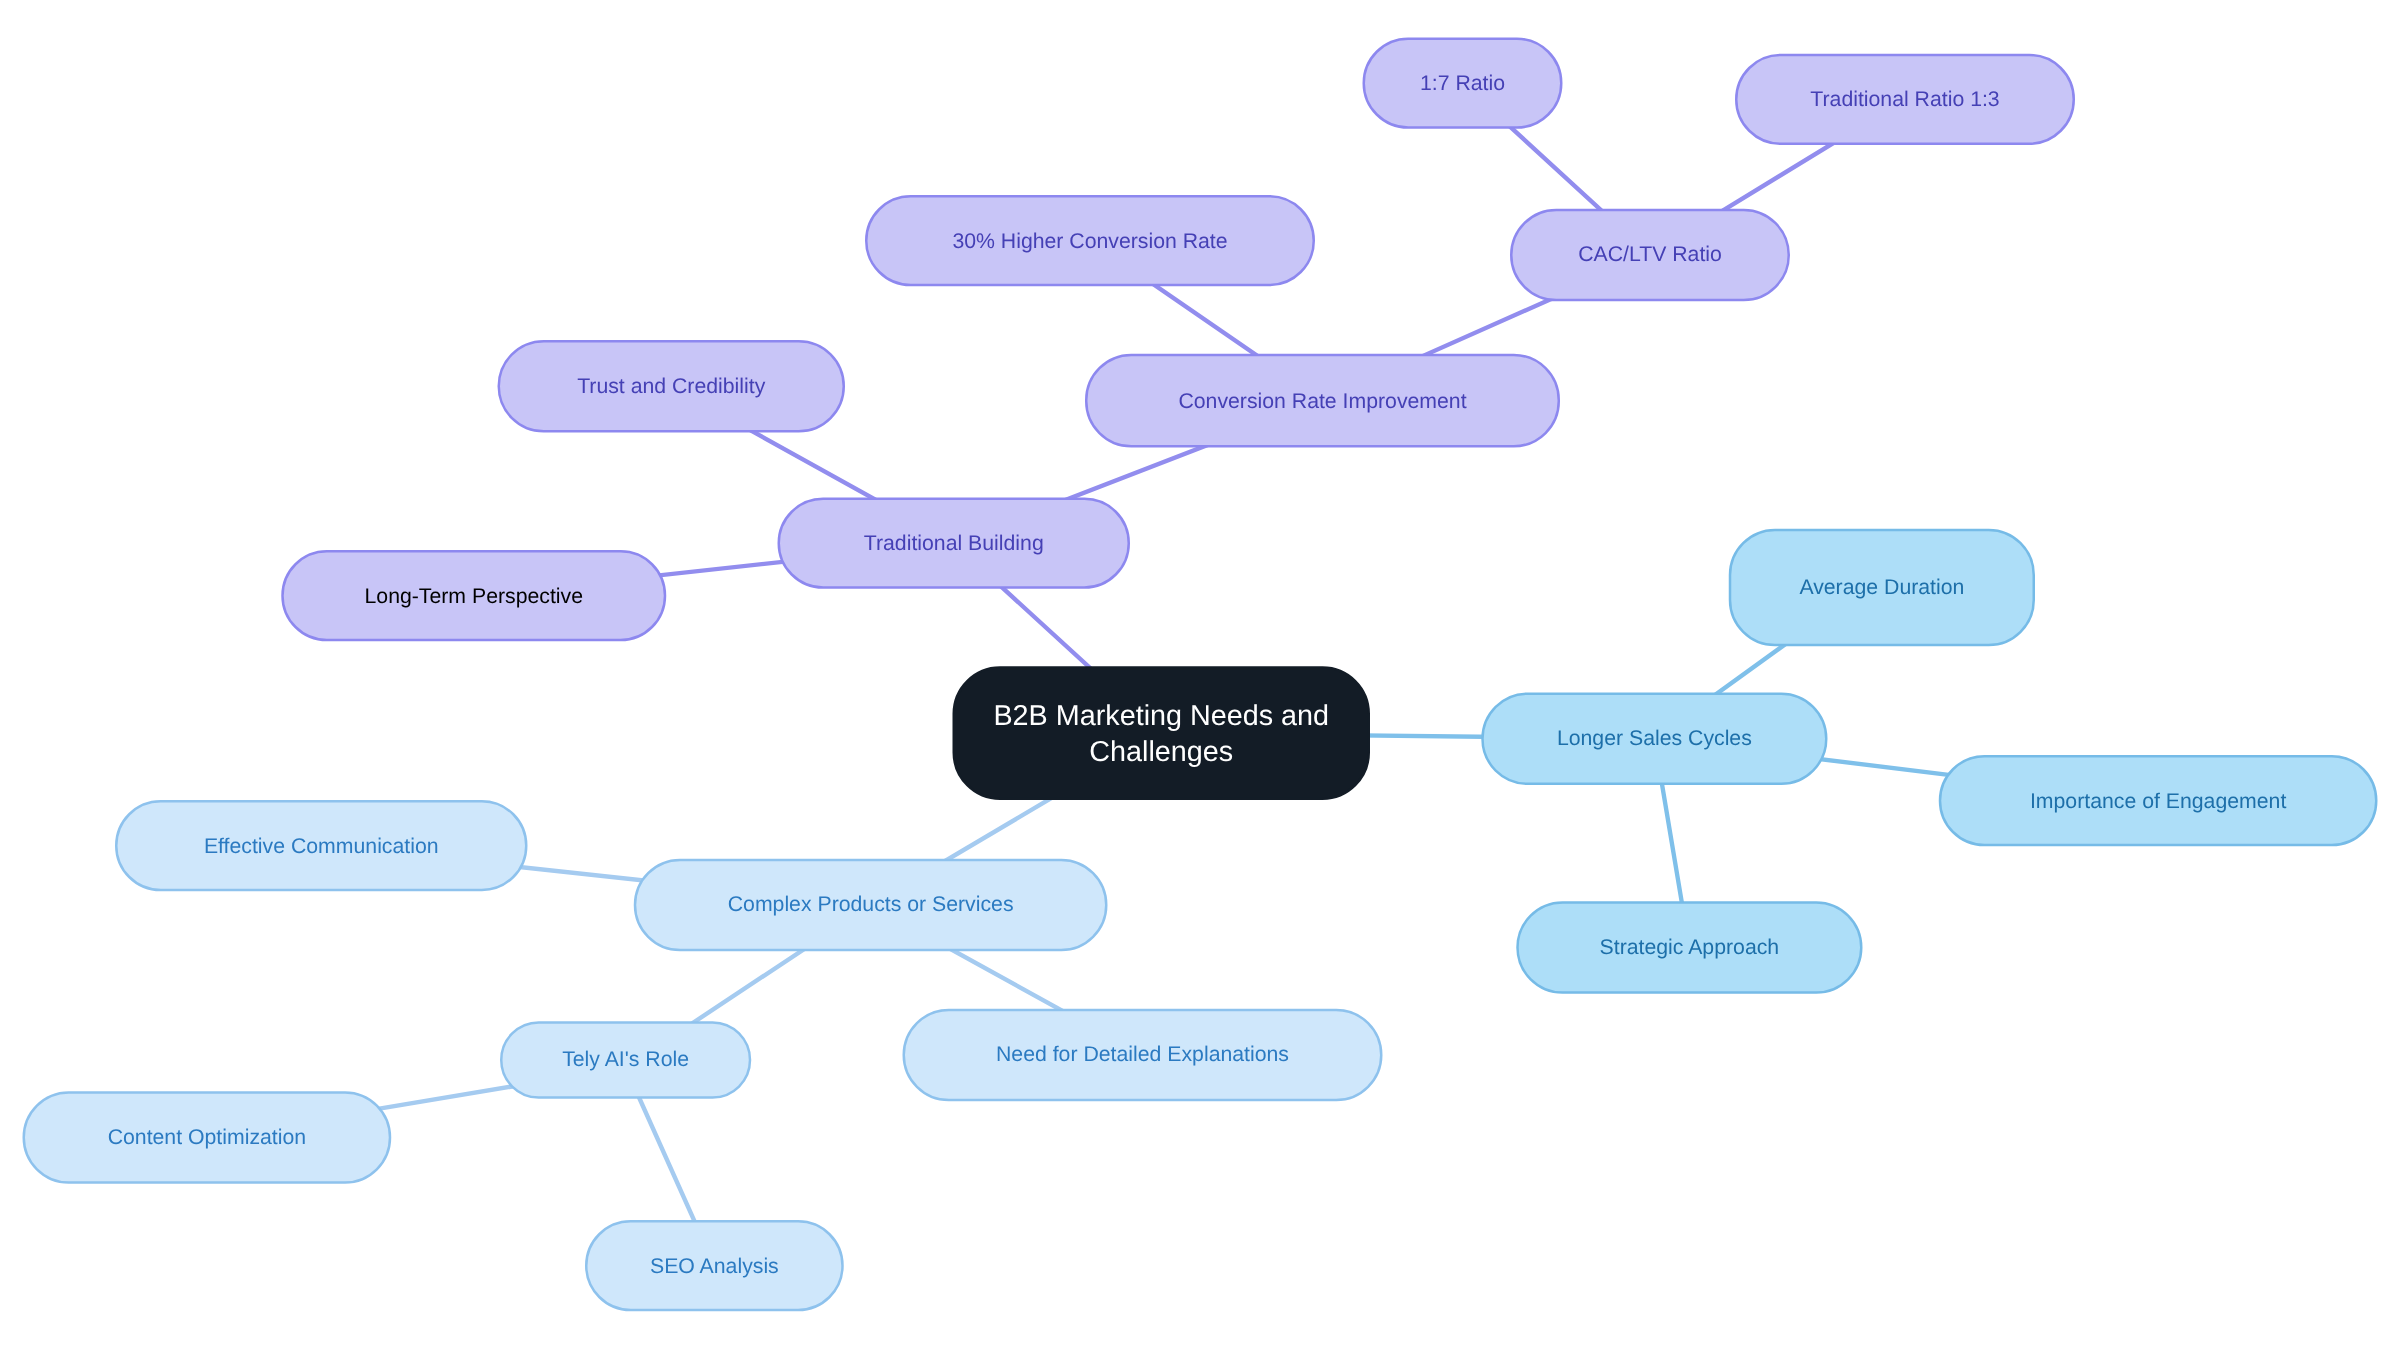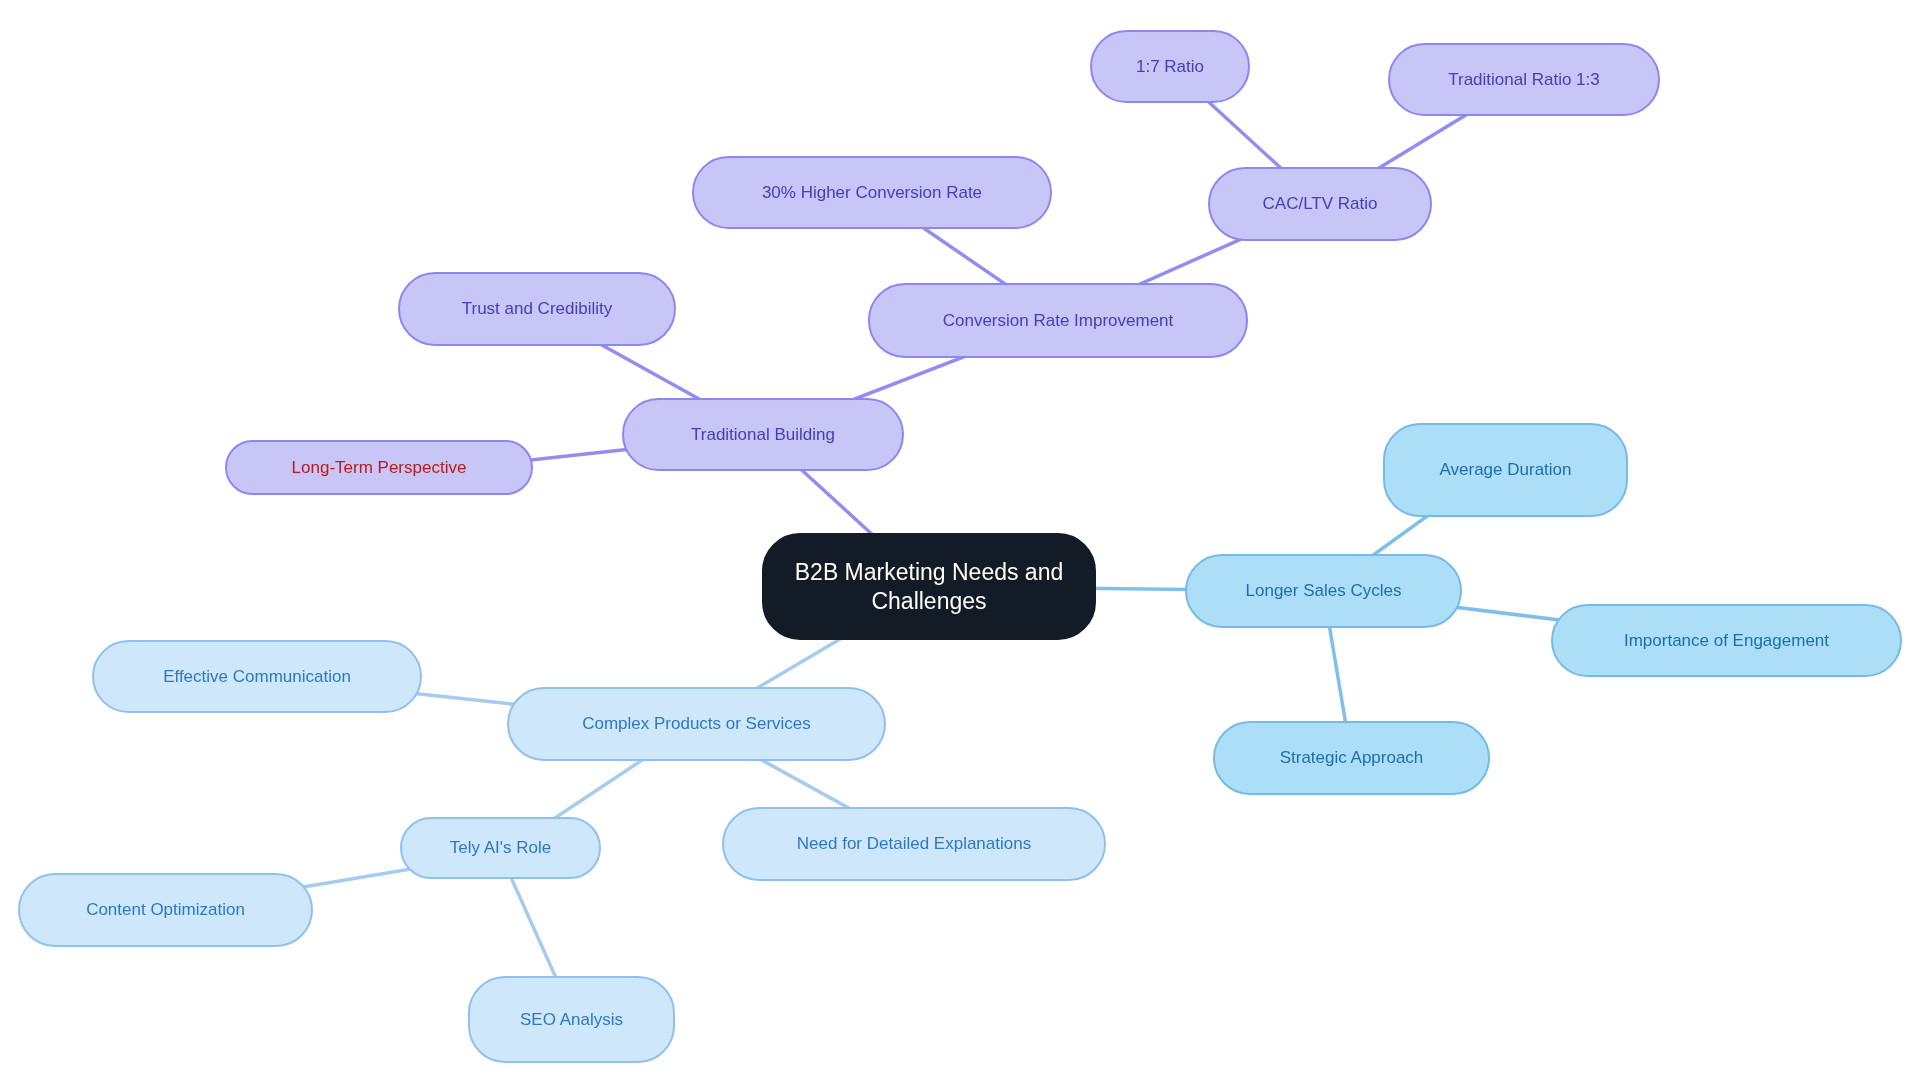--- a/index.html
+++ b/index.html
@@ -82,21 +82,21 @@
   <div id="nodes-layer">
       <div class="node group-central" style="left: 762px; top: 533px; width: 334px; height: 107px; background: rgb(19, 28, 38); border-color: rgb(19, 28, 38); color: rgb(255, 255, 255);">
         <span class="node-label">B2B Marketing Needs and Challenges</span>
       </div>
       <div class="node group-purple" style="left: 622px; top: 398px; width: 282px; height: 73px; background: rgb(200, 197, 247); border-color: rgb(141, 136, 239); color: rgb(69, 64, 181);">
         <span class="node-label">Traditional Building</span>
       </div>
       <div class="node group-purple" style="left: 398px; top: 272px; width: 278px; height: 74px; background: rgb(200, 197, 247); border-color: rgb(141, 136, 239); color: rgb(69, 64, 181);">
         <span class="node-label">Trust and Credibility</span>
       </div>
-      <div class="node group-purple" style="left: 225px; top: 440px; width: 308px; height: 55px; background: rgb(200, 197, 247); border-color: rgb(141, 136, 239); color: #b91c1c;">
+      <div class="node group-purple" style="left: 225px; top: 440px; width: 308px; height: 73px; background: rgb(200, 197, 247); border-color: rgb(141, 136, 239); color: #000000;">
         <span class="node-label">Long-Term Perspective</span>
       </div>
       <div class="node group-purple" style="left: 868px; top: 283px; width: 380px; height: 75px; background: rgb(200, 197, 247); border-color: rgb(141, 136, 239); color: rgb(69, 64, 181);">
         <span class="node-label">Conversion Rate Improvement</span>
       </div>
       <div class="node group-purple" style="left: 692px; top: 156px; width: 360px; height: 73px; background: rgb(200, 197, 247); border-color: rgb(141, 136, 239); color: rgb(69, 64, 181);">
         <span class="node-label">30% Higher Conversion Rate</span>
       </div>
       <div class="node group-purple" style="left: 1208px; top: 167px; width: 224px; height: 74px; background: rgb(200, 197, 247); border-color: rgb(141, 136, 239); color: rgb(69, 64, 181);">
         <span class="node-label">CAC/LTV Ratio</span>
@@ -127,17 +127,17 @@
       </div>
       <div class="node group-lightblue" style="left: 722px; top: 807px; width: 384px; height: 74px; background: rgb(207, 231, 251); border-color: rgb(142, 194, 237); color: rgb(43, 122, 193);">
         <span class="node-label">Need for Detailed Explanations</span>
       </div>
       <div class="node group-lightblue" style="left: 400px; top: 817px; width: 201px; height: 62px; background: rgb(207, 231, 251); border-color: rgb(142, 194, 237); color: rgb(43, 122, 193);">
         <span class="node-label">Tely AI's Role</span>
       </div>
       <div class="node group-lightblue" style="left: 18px; top: 873px; width: 295px; height: 74px; background: rgb(207, 231, 251); border-color: rgb(142, 194, 237); color: rgb(43, 122, 193);">
         <span class="node-label">Content Optimization</span>
       </div>
-      <div class="node group-lightblue" style="left: 468px; top: 976px; width: 207px; height: 87px; background: rgb(207, 231, 251); border-color: rgb(142, 194, 237); color: rgb(43, 122, 193);">
+      <div class="node group-lightblue" style="left: 468px; top: 976px; width: 207px; height: 73px; background: rgb(207, 231, 251); border-color: rgb(142, 194, 237); color: rgb(43, 122, 193);">
         <span class="node-label">SEO Analysis</span>
       </div>
     </div>
 </div>
 
 </body></html>

